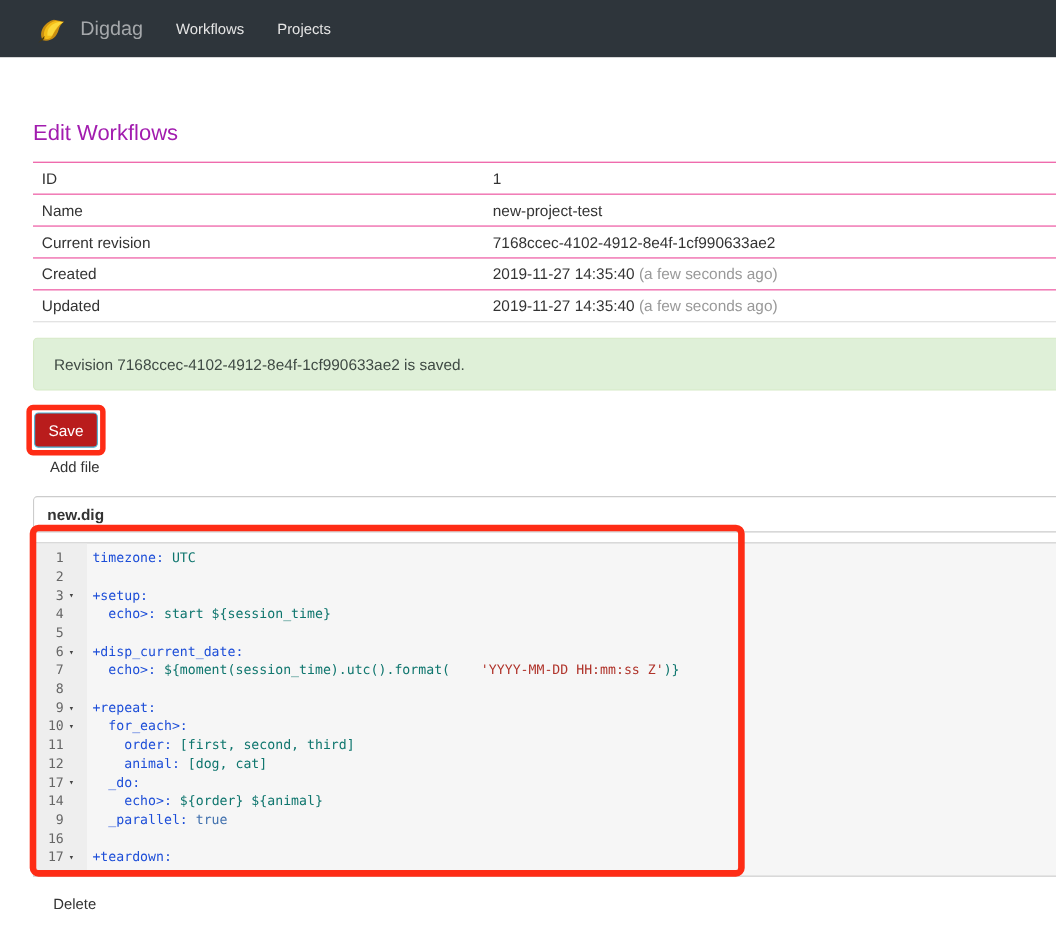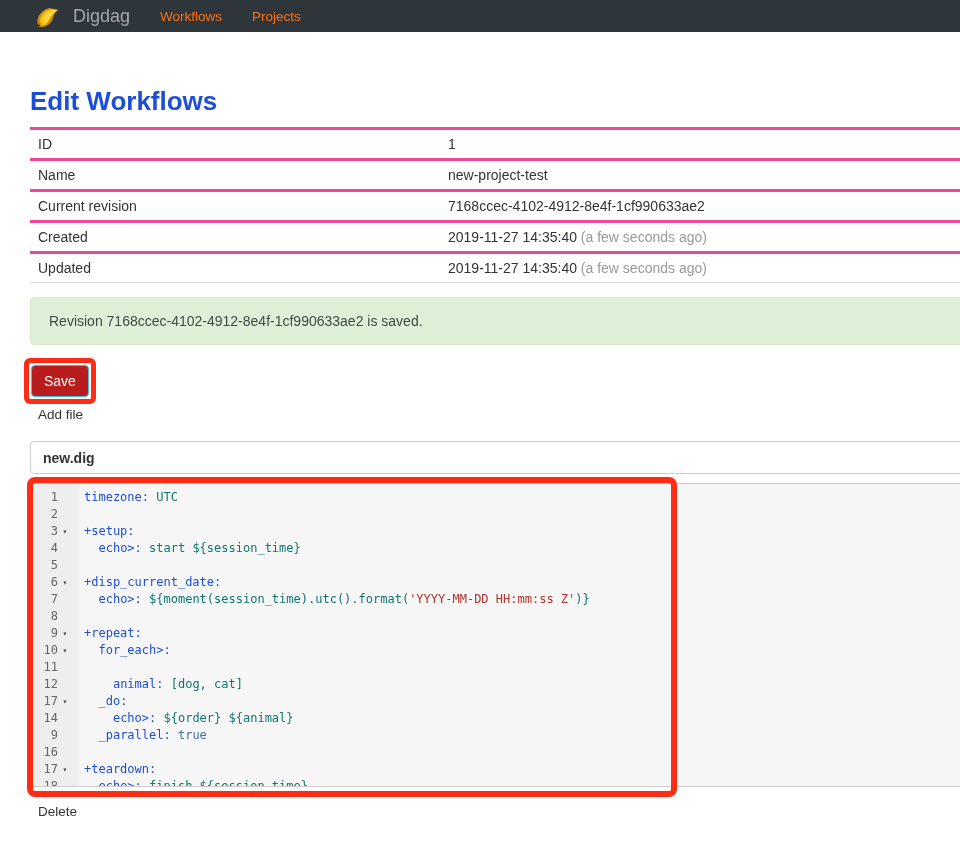--- a/index.html
+++ b/index.html
@@ -1,66 +1,66 @@
 <!DOCTYPE html>
 <html><head>
 <meta charset="utf-8">
 <style>
   * { box-sizing: border-box; margin: 0; padding: 0; }
   html, body { width: 960px; height: 847px; overflow: hidden; background: #fff;
     font-family: "Liberation Sans", "DejaVu Sans", sans-serif; color: #333; }
 
   
-  .navbar { height: 32px; background: #2e353b; display: flex; align-items: center; width: 960px; }
+  .navbar { height: 52px; background: #2e353b; display: flex; align-items: center; width: 960px; }
   .navbar .logo { width: 27px; height: 27px; margin-left: 33px; flex: 0 0 auto; }
   .navbar .brand { color: #a5a8ab; font-size: 18px; margin-left: 13px; text-decoration: none; }
-  .navbar .navlink { color: #f97316; font-size: 13.5px; margin-left: 30px; text-decoration: none; }
+  .navbar .navlink { color: #e5e5e5; font-size: 13.5px; margin-left: 30px; text-decoration: none; }
 
   
-  .page-title { font-size: 26px; font-weight: bold; line-height: 32px; color: #1d4ed8;
+  .page-title { font-size: 20px; font-weight: normal; line-height: 32px; color: #a21caf;
     margin: 53px 0 10px 30px; }
 
   table.details { border-collapse: collapse; margin-left: 30px; width: 1140px; font-size: 14px; }
-  table.details td { border-top: 3px solid #ec4899; padding: 4px 8px; line-height: 20px; color: #333; }
+  table.details td { border-top: 1px solid #ec4899; padding: 4px 8px; line-height: 20px; color: #333; }
   table.details tr:last-child td { border-bottom: 1px solid #ddd; }
   table.details td:first-child { width: 410px; }
   table.details .muted { color: #999; }
 
   .alert-success { margin: 14px 0 0 30px; width: 1140px; background: #dff0d8;
     border: 1px solid #d6e9c6; border-radius: 4px; padding: 13px 18px; font-size: 14px;
     line-height: 20px; color: #3f4a44; }
 
   .save-highlight { display: inline-block; margin: 13px 0 0 24px; border: 5px solid #fe2c15;
     border-radius: 6px; padding: 2px; }
   .btn-save { display: inline-block; background: #b91c1c; border: 1px solid #46b8da;
     border-radius: 4px; color: #fff; font-size: 14px; line-height: 20px; padding: 5px 12px;
     cursor: pointer; font-family: inherit; }
 
-  .link-plain { display: block; font-size: 13.5px; color: #333; text-decoration: none; width: 60px; }
+  .link-plain { display: block; font-size: 13.5px; color: #333; text-decoration: none; width: 60px; text-align: center; }
   .add-file { margin: 3px 0 0 38px; }
   .delete-link { margin: 17px 0 0 38px; }
 
   .file-name-input { display: block; margin: 19px 0 0 30px; width: 1140px; height: 33px;
     border: 1px solid #ccc; border-radius: 4px; padding: 6px 12px; font-size: 14px;
     font-weight: 600; color: #333; font-family: inherit; background: #fff; }
 
   
   .editor-panel { position: relative; margin: 9px 0 0 30px; width: 1140px; height: 304px;
     border: 1px solid #ccc; background: #f6f6f6; overflow: hidden; }
   .gutter-bg { position: absolute; left: 0; top: 0; bottom: 0; width: 48px; background: #eeeeee; }
   .code-lines { position: relative; padding-top: 5px;
     font-family: "DejaVu Sans Mono", "Liberation Mono", monospace; font-size: 12px;
     line-height: 17px; }
   .cl { display: flex; height: 17px; }
   .ln { width: 27px; text-align: right; color: #666; flex: 0 0 auto; }
   .fold { width: 14px; text-align: center; color: #444; font-size: 8px; line-height: 17px; flex: 0 0 auto; }
   .code { padding-left: 12px; white-space: pre; }
   .tk-key { color: #1d4ed8; }
   .tk-plain { color: #0f766e; }
-  .tk-str { color: #b0342b; }
+  .tk-str { color: #b0342b; margin-left: 28px; }
   .tk-bool { color: #4271ae; }
 
   .editor-highlight { position: absolute; left: 27px; top: 477px; width: 650px; height: 320px;
     border: 6px solid #fe2c15; border-radius: 8px; pointer-events: none; z-index: 5; }
 
   body { position: relative; }
 </style>
 </head>
 <body>
 
@@ -174,20 +174,21 @@
         <span class="code"><span class="tk-key">+repeat:</span></span>
       </div>
       <div class="cl">
         <span class="ln">10</span>
         <span class="fold">▾</span>
         <span class="code"><span class="tk-plain">  </span><span class="tk-key">for_each&gt;:</span></span>
       </div>
       <div class="cl">
         <span class="ln">11</span>
         <span class="fold"></span>
+        <span class="code"><span class="tk-plain">    </span><span class="tk-key">order:</span><span class="tk-plain"> [first, second, third]</span></span>
       </div>
       <div class="cl">
         <span class="ln">12</span>
         <span class="fold"></span>
         <span class="code"><span class="tk-plain">    </span><span class="tk-key">animal:</span><span class="tk-plain"> [dog, cat]</span></span>
       </div>
       <div class="cl">
         <span class="ln">17</span>
         <span class="fold">▾</span>
         <span class="code"><span class="tk-plain">  </span><span class="tk-key">_do:</span></span>

